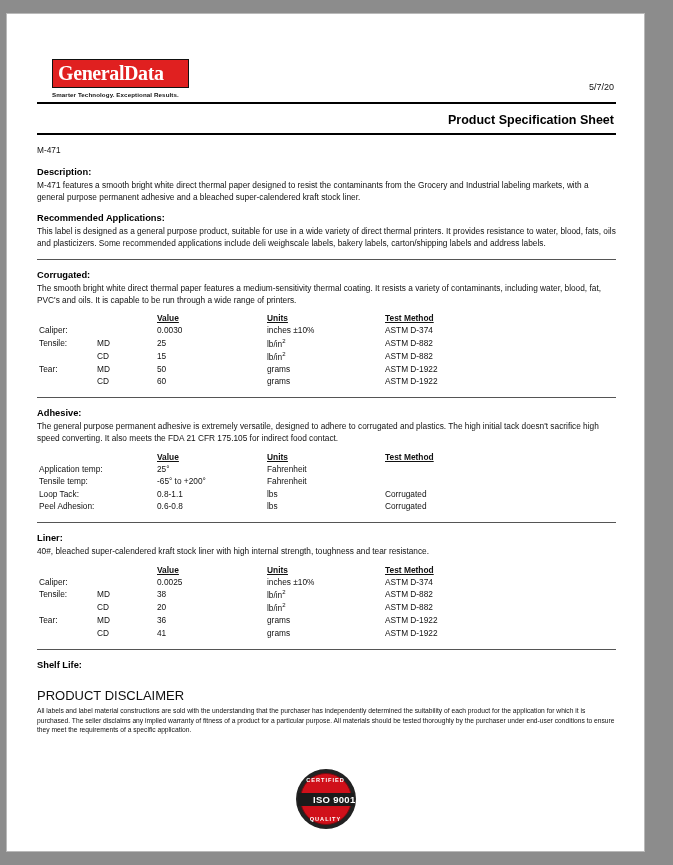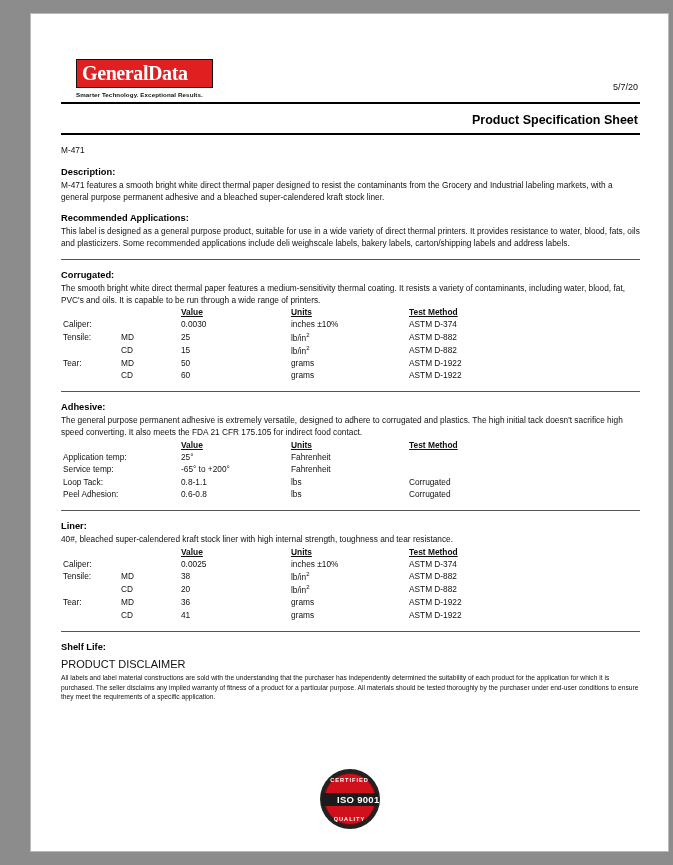--- a/index.html
+++ b/index.html
@@ -8,21 +8,21 @@
   }
   body {
     width: 673px;
     height: 865px;
     background: #8c8c8c;
     font-family: "Liberation Sans", sans-serif;
     overflow: hidden;
   }
   .page {
     position: absolute;
-    left: 30px;
+    left: 6px;
     top: 13px;
     width: 639px;
     height: 839px;
     background: #ffffff;
     box-sizing: border-box;
     border: 1px solid #b9b9b9;
   }
   .inner {
     position: absolute;
     left: 30px;
@@ -105,21 +105,21 @@
     max-width: 584px;
   }
   .thin-rule {
     border-bottom: 1px solid #555;
     margin-top: 9px;
   }
 
   
   table.spec {
     border-collapse: collapse;
-    margin-top: 1px;
+    margin-top: 7px;
     margin-left: 2px;
     font-size: 8.3px;
     color: #111;
   }
   table.spec th {
     text-align: left;
     font-weight: bold;
     text-decoration: underline;
     padding: 0 0 2px 0;
     font-size: 8.4px;
@@ -131,23 +131,23 @@
   }
   .c-prop { width: 58px; }
   .c-dir  { width: 60px; }
   .c-val  { width: 110px; }
   .c-unit { width: 118px; }
   .c-test { width: 140px; }
   sup { font-size: 6px; vertical-align: super; }
 
   
   .disc-title {
-    font-size: 11px;
-    color: #111;
-    margin-top: 6px;
+    font-size: 13px;
+    color: #111;
+    margin-top: 18px;
     margin-bottom: 3px;
   }
   .disc-body {
     font-size: 6.7px;
     color: #111;
     line-height: 1.45;
     max-width: 584px;
   }
 
   
@@ -319,21 +319,21 @@
           </tr>
         </thead>
         <tbody>
           <tr>
             <td>Application temp:</td>
             <td>25°</td>
             <td>Fahrenheit</td>
             <td></td>
           </tr>
           <tr>
-            <td>Service temp:</td>
+            <td>Tensile temp:</td>
             <td>-65° to +200°</td>
             <td>Fahrenheit</td>
             <td></td>
           </tr>
           <tr>
             <td>Loop Tack:</td>
             <td>0.8-1.1</td>
             <td>lbs</td>
             <td>Corrugated</td>
           </tr>

